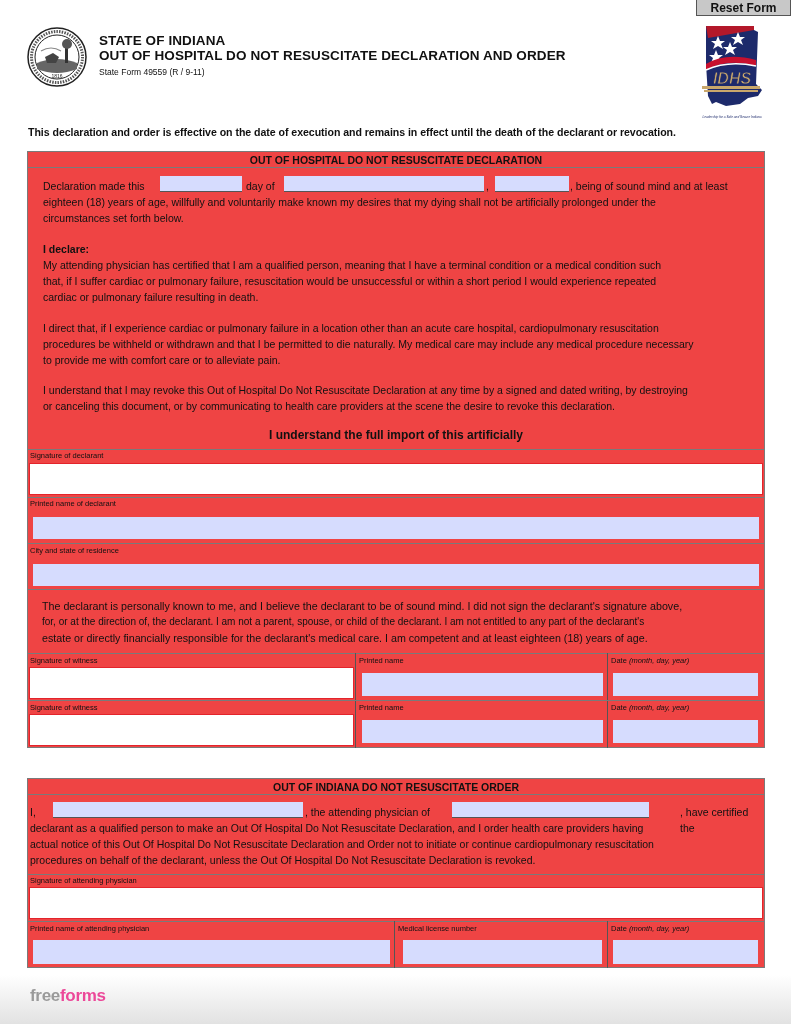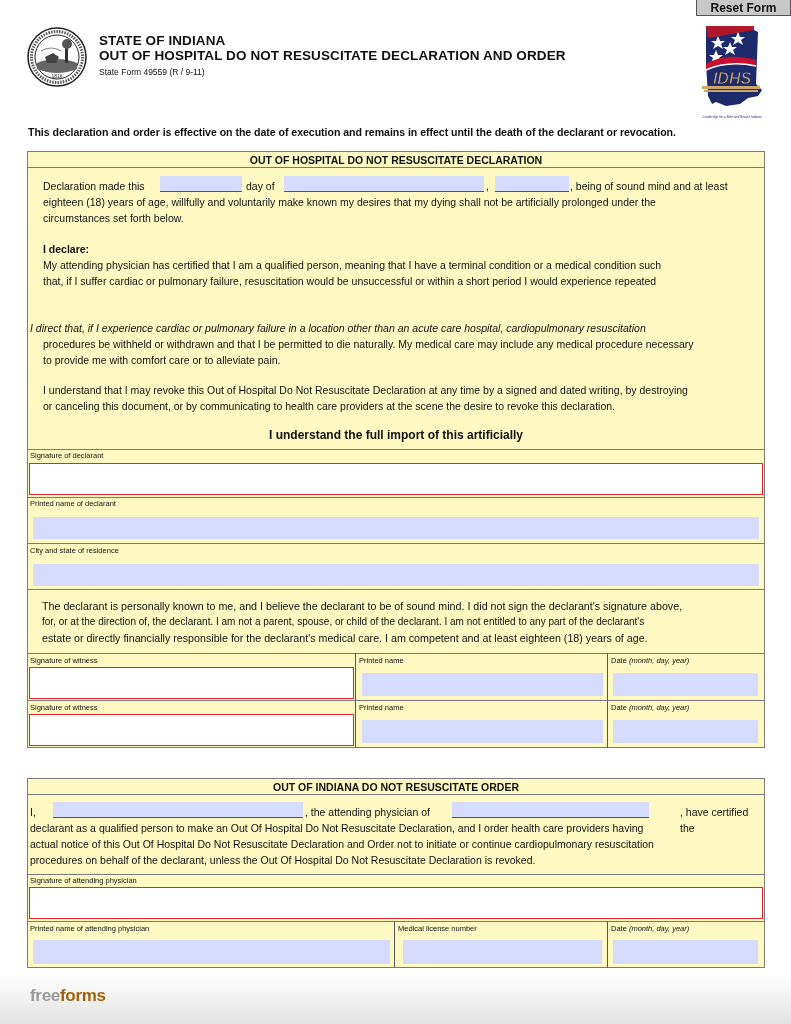--- a/index.html
+++ b/index.html
@@ -17,39 +17,39 @@
   
   .seal { position: absolute; left: 27px; top: 27px; width: 60px; height: 60px; }
   .title1 { position: absolute; left: 99px; top: 33px; font: bold 13.5px "Liberation Sans", sans-serif; letter-spacing: 0.1px; }
   .title2 { position: absolute; left: 99px; top: 48px; font: bold 13.5px "Liberation Sans", sans-serif; letter-spacing: 0.1px; }
   .formno { position: absolute; left: 99px; top: 67px; font: 8.5px "Liberation Sans", sans-serif; }
   .logo { position: absolute; left: 696px; top: 24px; width: 72px; height: 96px; }
 
   .effective { position: absolute; left: 28px; top: 126px; font: bold 10.6px "Liberation Sans", sans-serif; white-space: nowrap; letter-spacing: -0.05px; }
 
   
-  .box { position: absolute; border: 1px solid #7a7a7a; background: #fef9c3; }
+  .box { position: absolute; border: 1px solid #7a7a7a; background: #ef4444; }
   .box-head { position: absolute; left: 0; right: 0; height: 16px; border-bottom: 1px solid #7a7a7a; text-align: center; font: bold 10.5px "Liberation Sans", sans-serif; line-height: 16px; }
   .para { position: absolute; font: 10.5px "Liberation Sans", sans-serif; line-height: 16px; color: #111; }
   .hline { position: absolute; height: 1px; background: #7a7a7a; }
   .vline { position: absolute; width: 1px; background: #555; }
   .lbl { position: absolute; font: 7.5px "Liberation Sans", sans-serif; color: #111; white-space: nowrap; }
   .lbl i { font-style: italic; }
 
   .field { position: absolute; background: #d6dcfe; border: none; outline: none; cursor: text; }
   .field.inline { border-bottom: 1px solid #555; height: 16px; }
   .sig { position: absolute; border: 1.5px solid #e3242b; background: #fff; cursor: text; }
 
   .center-bold { position: absolute; left: 0; right: 0; text-align: center; font: bold 12px "Liberation Sans", sans-serif; }
 
   
   .footer { position: absolute; left: 0; top: 975px; width: 791px; height: 49px; background: linear-gradient(#ffffff, #e2e2e2); }
   .ff { position: absolute; left: 30px; top: 986px; font: bold 17px "Liberation Sans", sans-serif; letter-spacing: -0.3px; }
   .ff .free { color: #9a9a9a; }
-  .ff .forms { color: #a16207; }
+  .ff .forms { color: #ec4899; }
 </style>
 </head>
 <body>
 
 <div class="reset-btn">Reset Form</div>
 
 <svg class="seal" viewBox="0 0 60 60">
   <circle cx="30" cy="30" r="29" fill="#fff" stroke="#222" stroke-width="1.5"></circle>
   <circle cx="30" cy="30" r="22" fill="#fff" stroke="#222" stroke-width="1"></circle>
   <circle cx="30" cy="30" r="25.5" fill="none" stroke="#555" stroke-width="3" stroke-dasharray="1.5 1.2"></circle>
@@ -90,22 +90,23 @@
   <input class="field inline" style="left: 256px; top: 24px; width: 200px;" value="">
   <div class="para" style="left:458px; top:26px;">,</div>
   <input class="field inline" style="left: 467px; top: 24px; width: 74px;" value="">
   <div class="para" style="left:542px; top:26px;">, being of sound mind and at least</div>
   <div class="para" style="left:15px; top:42px;">eighteen (18) years of age, willfully and voluntarily make known my desires that my dying shall not be artificially prolonged under the</div>
   <div class="para" style="left:15px; top:58px;">circumstances set forth below.</div>
 
   <div class="para" style="left:15px; top:89px; font-weight:bold;">I declare:</div>
   <div class="para" style="left:15px; top:121px;">that, if I suffer cardiac or pulmonary failure, resuscitation would be unsuccessful or within a short period I would experience repeated</div>
   <div class="para" style="left:15px; top:105px;">My attending physician has certified that I am a qualified person, meaning that I have a terminal condition or a medical condition such</div>
+  <div class="para" style="left:15px; top:137px;">cardiac or pulmonary failure resulting in death.</div>
 
-  <div class="para" style="left:2px; top:168px;font-style:italic;">I direct that, if I experience cardiac or pulmonary failure in a location other than an acute care hospital, cardiopulmonary resuscitation</div>
+  <div class="para" style="left:15px; top:168px;">I direct that, if I experience cardiac or pulmonary failure in a location other than an acute care hospital, cardiopulmonary resuscitation</div>
   <div class="para" style="left:15px; top:184px;">procedures be withheld or withdrawn and that I be permitted to die naturally. My medical care may include any medical procedure necessary</div>
   <div class="para" style="left:15px; top:200px;">to provide me with comfort care or to alleviate pain.</div>
 
   <div class="para" style="left:15px; top:230px;">I understand that I may revoke this Out of Hospital Do Not Resuscitate Declaration at any time by a signed and dated writing, by destroying</div>
   <div class="para" style="left:15px; top:246px;">or canceling this document, or by communicating to health care providers at the scene the desire to revoke this declaration.</div>
 
   <div class="center-bold" style="top:276px;">I understand the full import of this artificially</div>
 
   <div class="hline" style="left:0; right:0; top:297px;"></div>
   <div class="lbl" style="left:2px; top:299px;">Signature of declarant</div>

